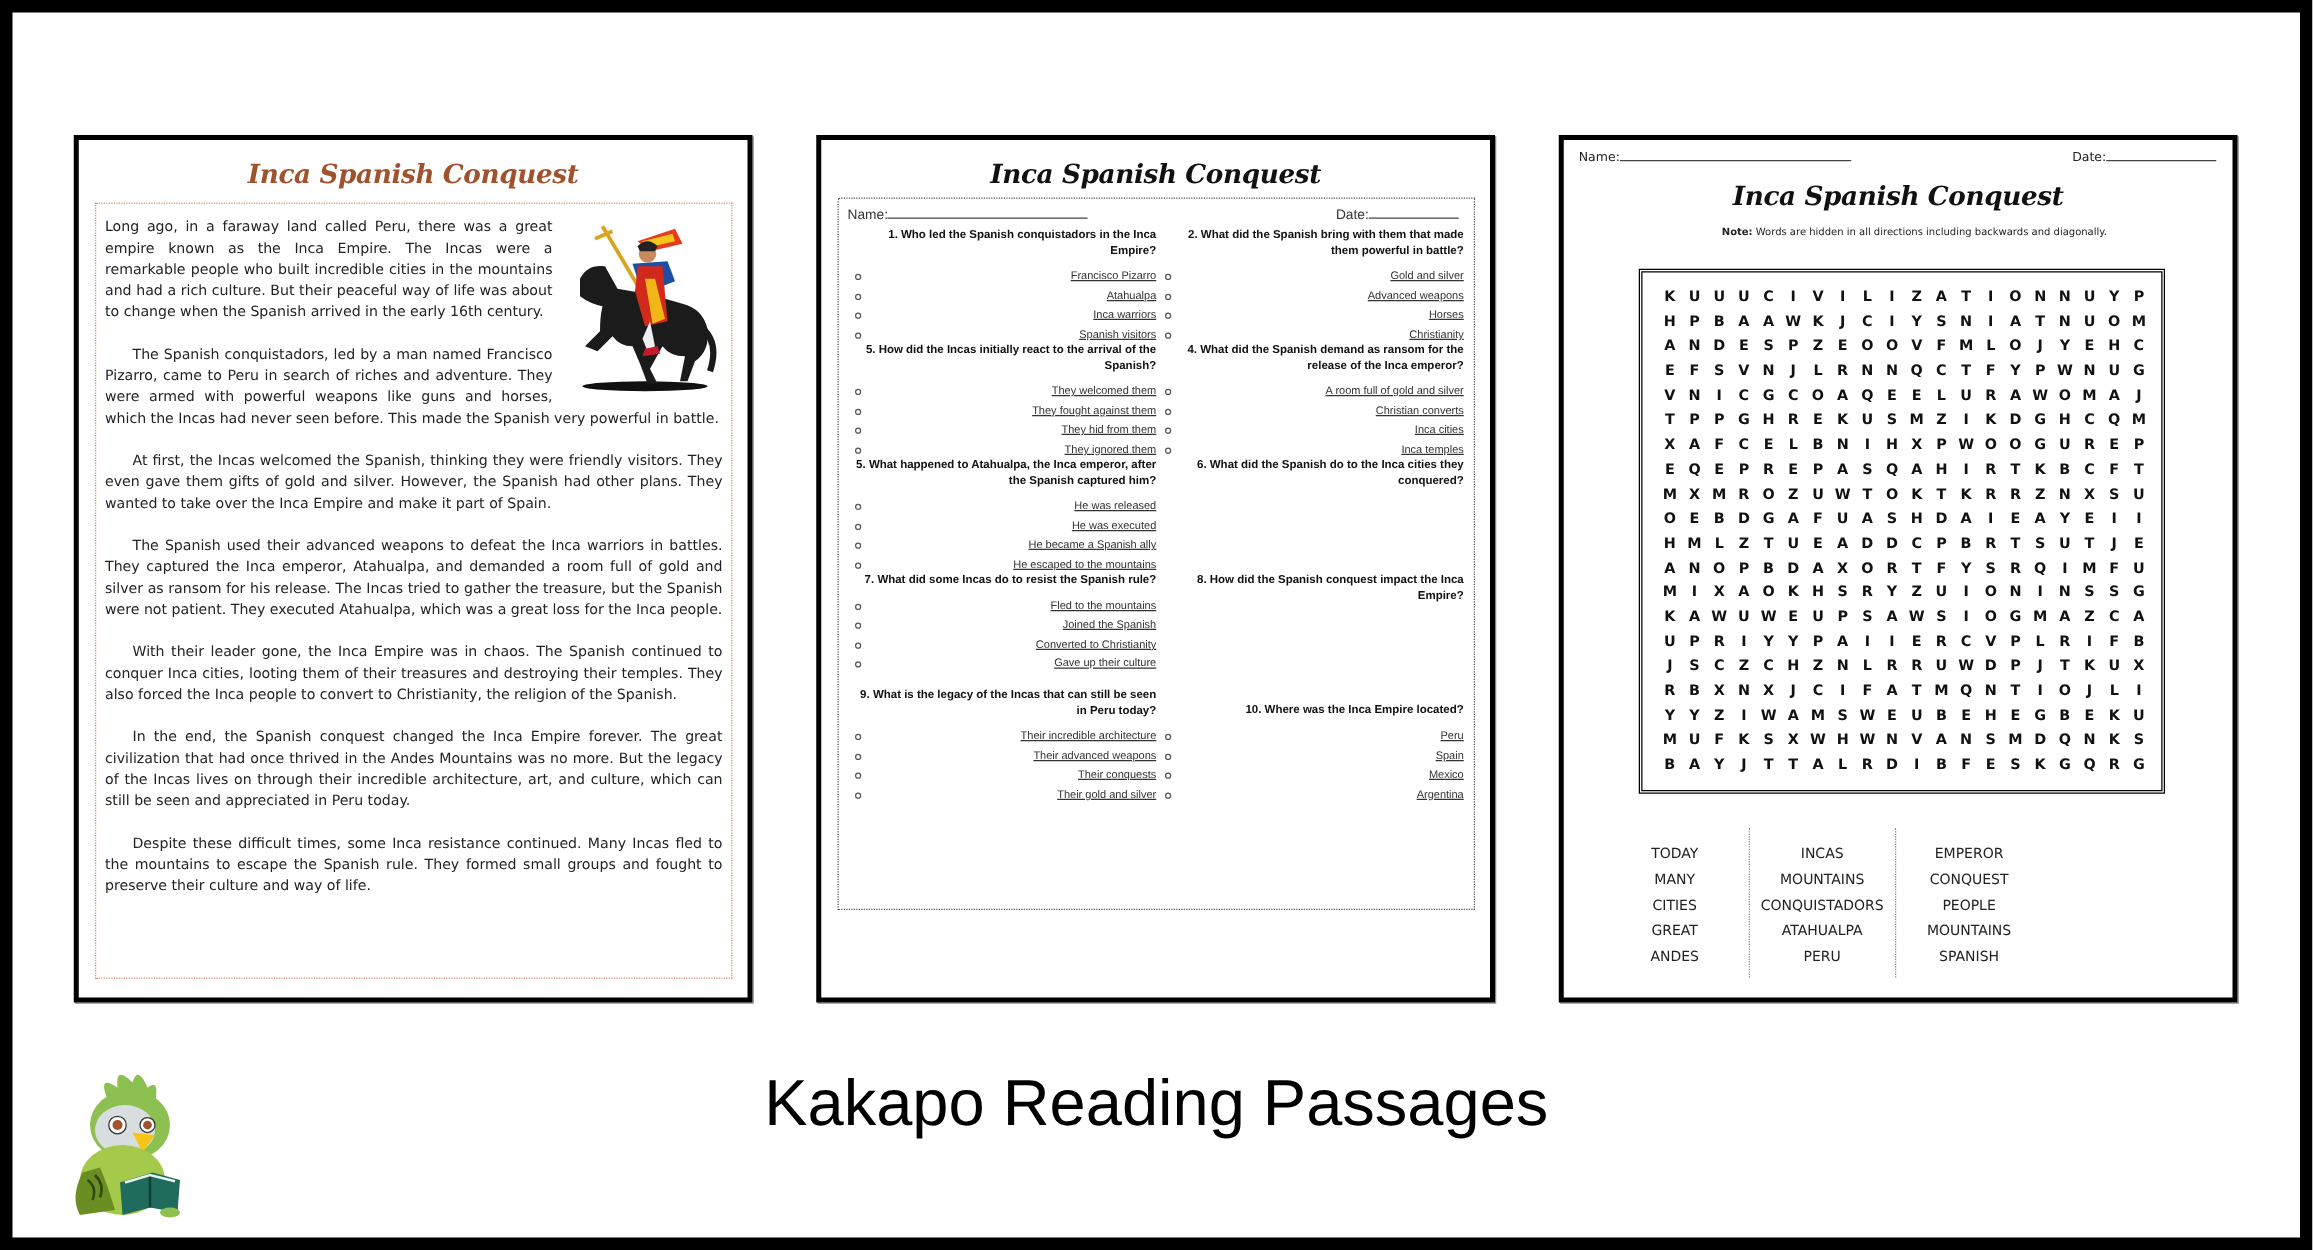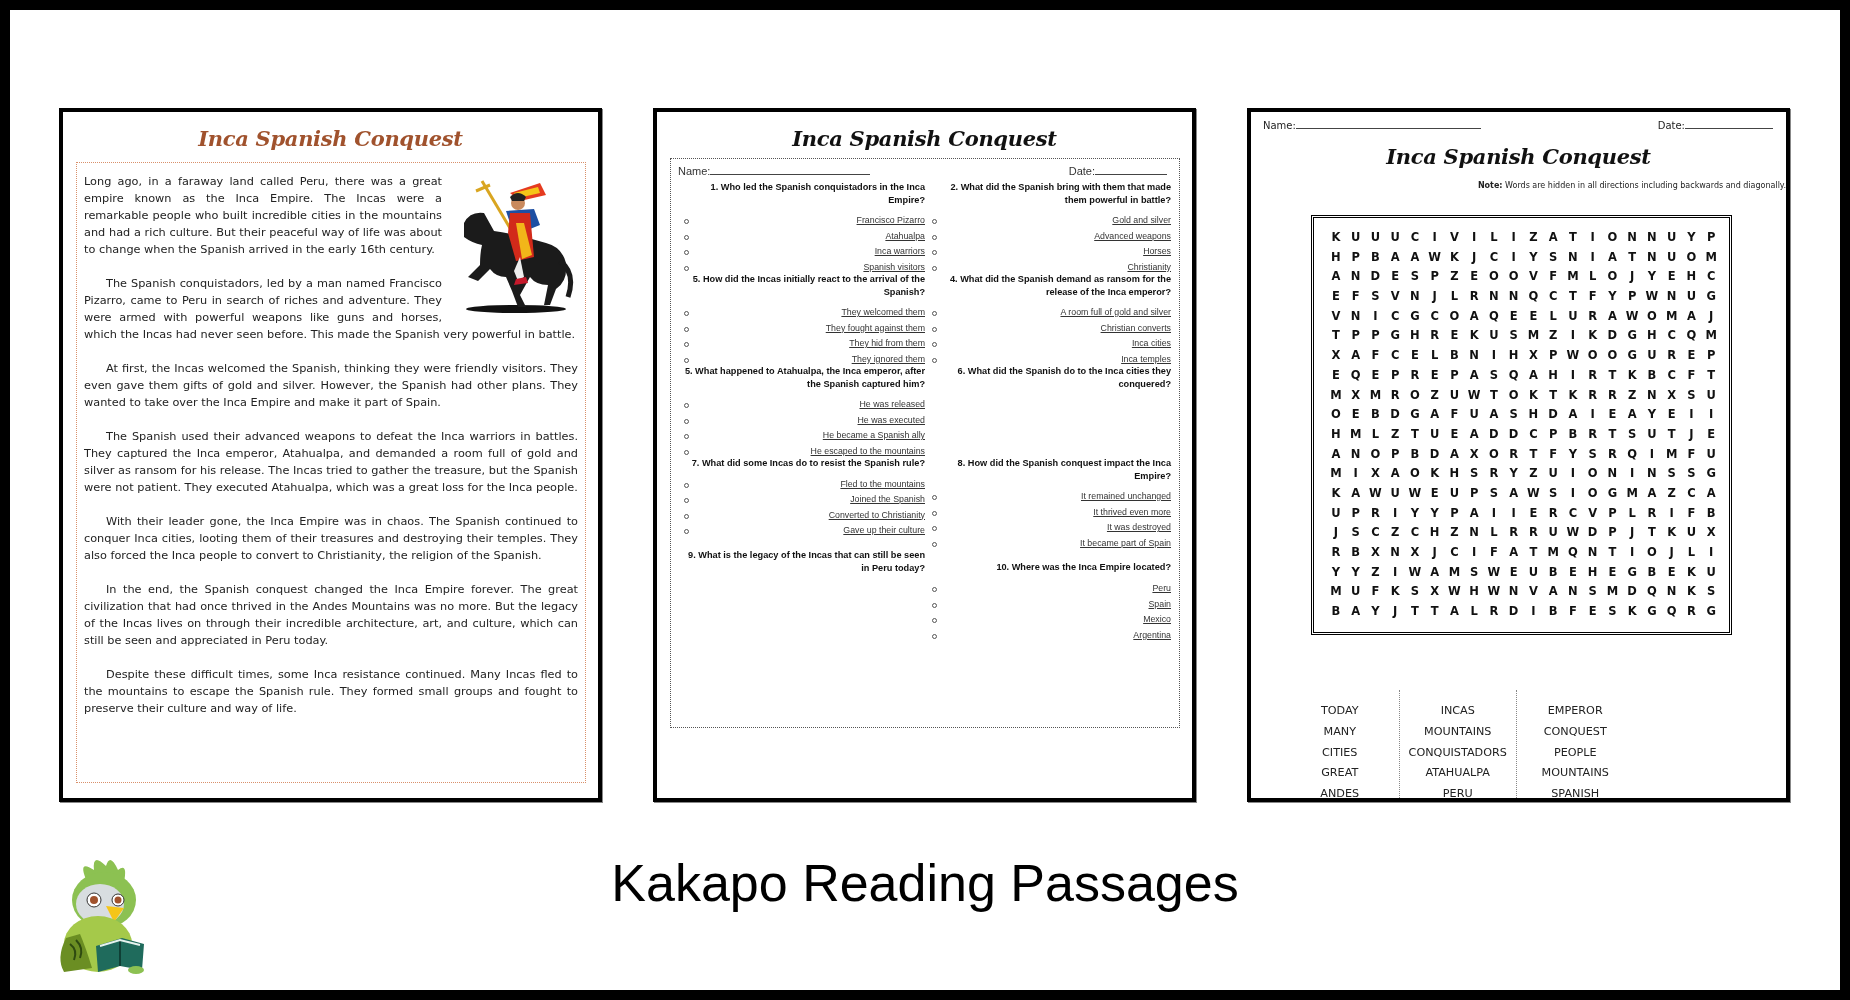--- a/index.html
+++ b/index.html
@@ -76,35 +76,35 @@
     border: 1px solid #555; border-radius: 50%;
   }
   .q.short .qt { min-height: 12px; }
 
   
   .ws-nd { position: relative; height: 22px; font-family: "DejaVu Sans", sans-serif; font-size: 10px; color: #222; }
   .ws-nd .nm { position: absolute; left: 12px; top: 7px; }
   .ws-nd .dt { position: absolute; right: 13px; top: 7px; }
   #page3 .script-title { color: #111; margin-top: 10px; height: 30px; }
   .ws-note {
-    text-align: right; font-size: 8px; color: #222; margin-top: 7px; height: 12px; padding-left: 26px;
+    text-align: center; font-size: 8px; color: #222; margin-top: 7px; height: 12px; padding-left: 26px;
   }
   .ws-note b { font-weight: bold; }
   .ws-grid-box {
     position: absolute; left: 60px; top: 103px; width: 421px; height: 420px;
     border: 3px double #000;
     padding: 10px 8px 0 12px;
   }
   .ws-row { display: flex; height: 19.7px; }
   .ws-cell {
     width: 20px; text-align: center; font-family: "DejaVu Sans", sans-serif;
     font-weight: bold; font-size: 11.5px; color: #111; line-height: 19.7px;
   }
   .ws-words {
-    position: absolute; left: 30px; top: 578px; width: 470px; height: 120px;
+    position: absolute; left: 30px; top: 550px; width: 470px; height: 120px;
     display: grid; grid-template-columns: repeat(4, 1fr);
   }
   .ws-col { border-left: 1px dotted #888; text-align: center; padding-top: 11px; }
   .ws-col:first-child { border-left: none; }
   .ws-col div {
     font-family: "DejaVu Sans", sans-serif; font-size: 11.2px; color: #222; line-height: 20.8px;
   }
 
   
   .parrot { position: absolute; left: 36px; top: 848px; width: 130px; height: 132px; }
@@ -211,29 +211,29 @@
         <div class="qt">7. What did some Incas do to resist the Spanish rule?</div>
         <ul>
           <li>Fled to the mountains</li>
           <li>Joined the Spanish</li>
           <li>Converted to Christianity</li>
           <li>Gave up their culture</li>
         </ul>
       </div>
       <div class="q">
         <div class="qt">8. How did the Spanish conquest impact the Inca Empire?</div>
+      </div>
+      <div class="q">
+        <div class="qt">9. What is the legacy of the Incas that can still be seen in Peru today?</div>
         <ul>
-          <li>It remained unchanged</li>
-          <li>It thrived even more</li>
-          <li>It was destroyed</li>
-          <li>It became part of Spain</li>
+          <li>Their incredible architecture</li>
+          <li>Their advanced weapons</li>
+          <li>Their conquests</li>
+          <li>Their gold and silver</li>
         </ul>
-      </div>
-      <div class="q">
-        <div class="qt">9. What is the legacy of the Incas that can still be seen in Peru today?</div>
       </div>
       <div class="q">
         <div class="qt" style="padding-top:12px">10. Where was the Inca Empire located?</div>
         <ul>
           <li>Peru</li>
           <li>Spain</li>
           <li>Mexico</li>
           <li>Argentina</li>
         </ul>
       </div>

